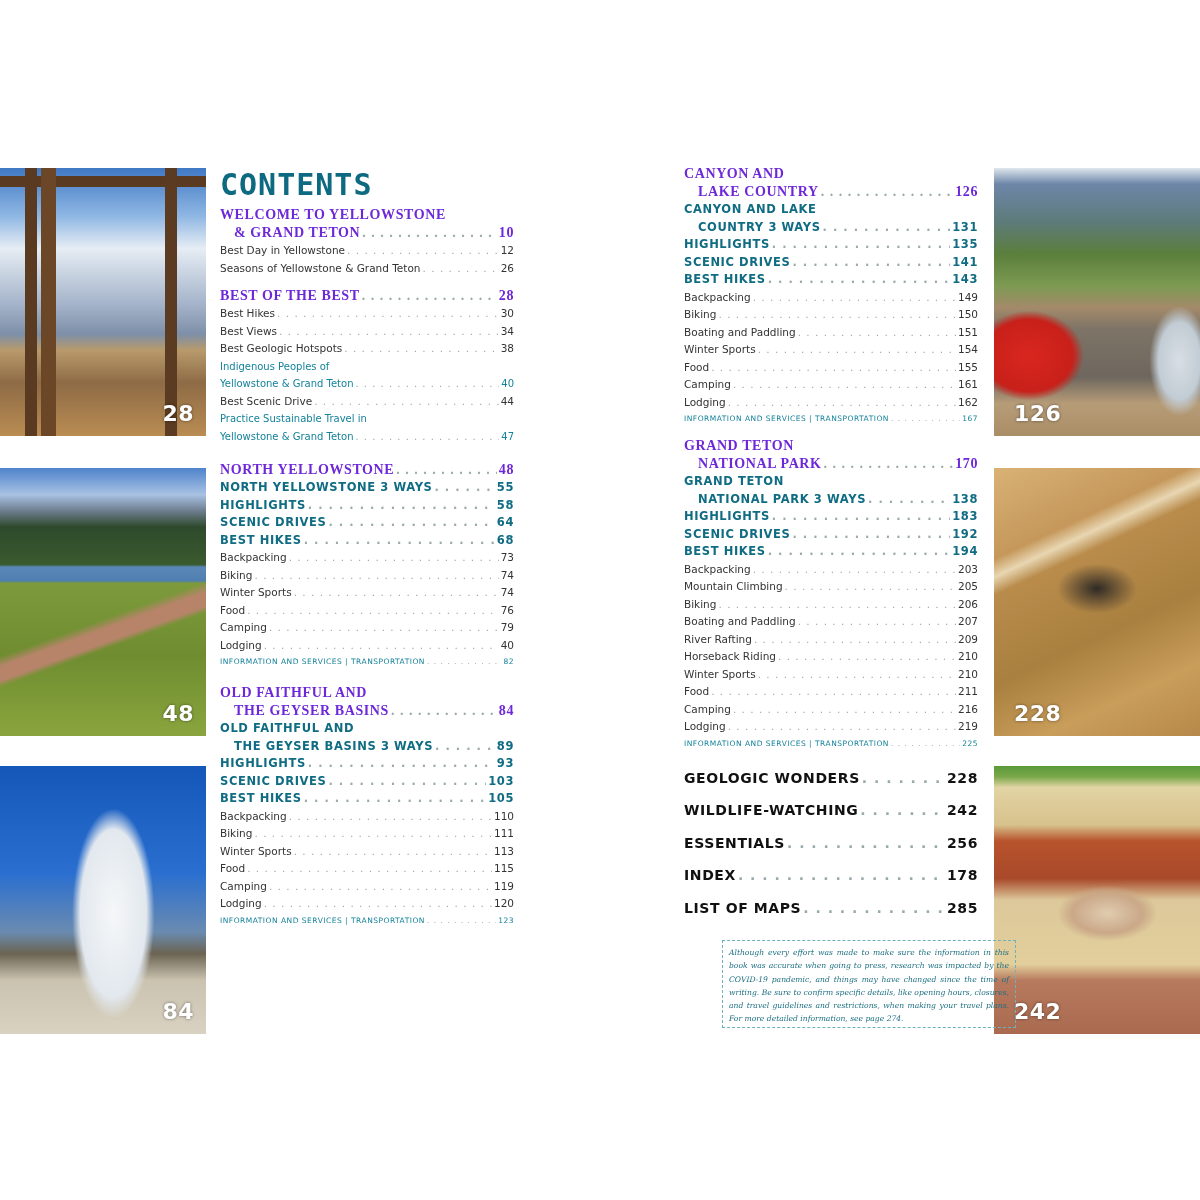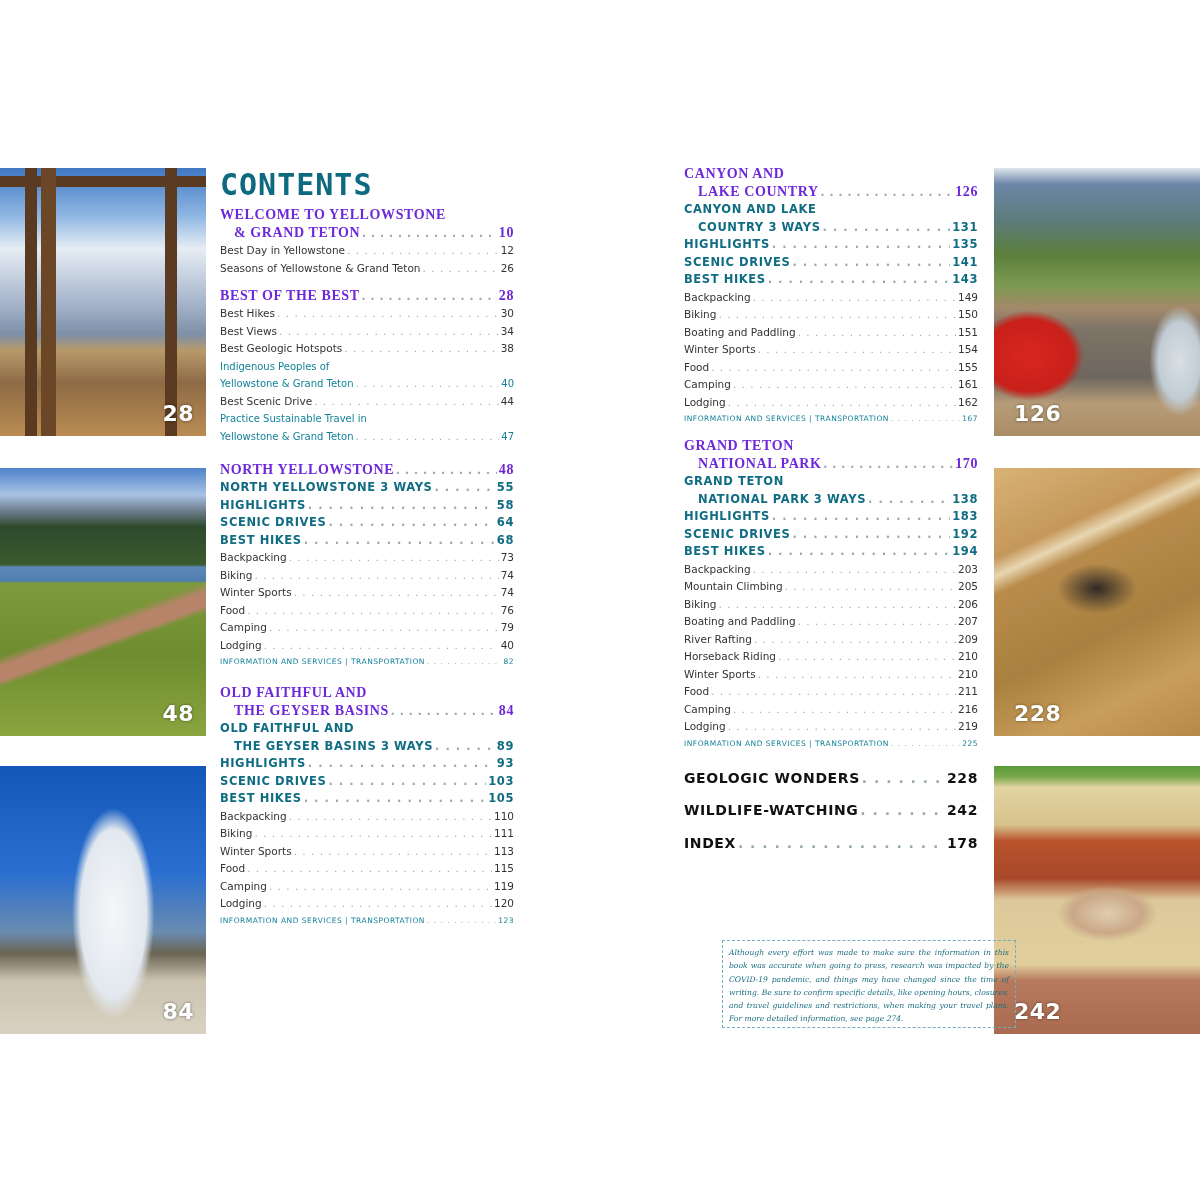--- a/index.html
+++ b/index.html
@@ -432,20 +432,30 @@
         <span class="lbl">GEOLOGIC WONDERS</span>
         <span class="dots"></span>
         <span class="pg">228</span>
       </div>
     <div class="bigmajor entry">
         <span class="lbl">WILDLIFE-WATCHING</span>
         <span class="dots"></span>
         <span class="pg">242</span>
       </div>
     <div class="bigmajor entry">
+        <span class="lbl">ESSENTIALS</span>
+        <span class="dots"></span>
+        <span class="pg">256</span>
+      </div>
+    <div class="bigmajor entry">
         <span class="lbl">INDEX</span>
         <span class="dots"></span>
         <span class="pg">178</span>
       </div>
+    <div class="bigmajor entry">
+        <span class="lbl">LIST OF MAPS</span>
+        <span class="dots"></span>
+        <span class="pg">285</span>
+      </div>
   </div>
 </div>
 
 <div class="notice">Although every effort was made to make sure the information in this book was accurate when going to press, research was impacted by the COVID-19 pandemic, and things may have changed since the time of writing. Be sure to confirm specific details, like opening hours, closures, and travel guidelines and restrictions, when making your travel plans. For more detailed information, see page 274.</div>
 
 </body></html>

